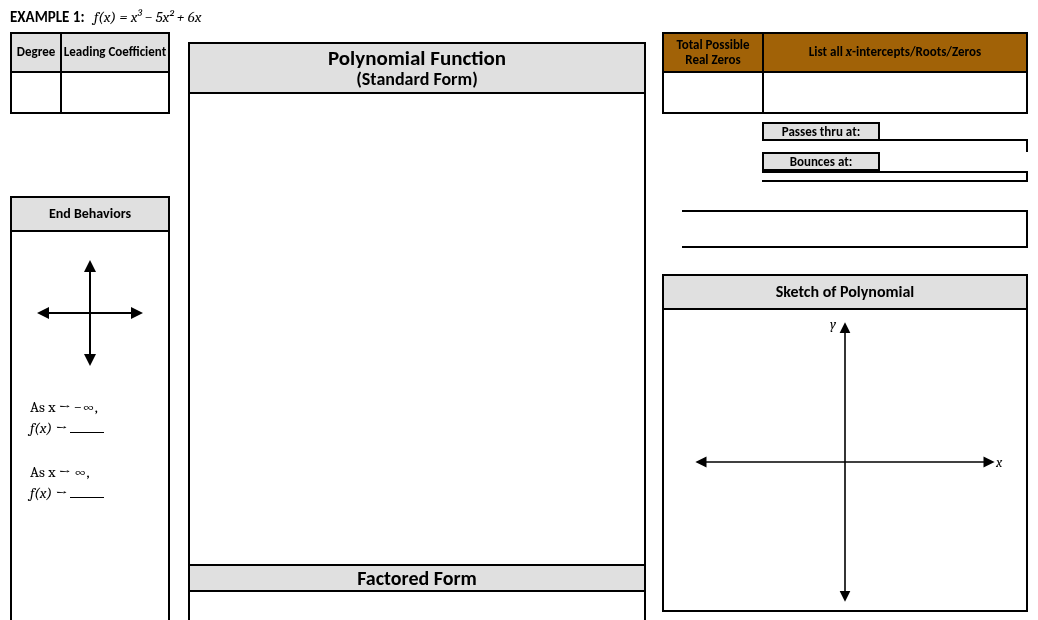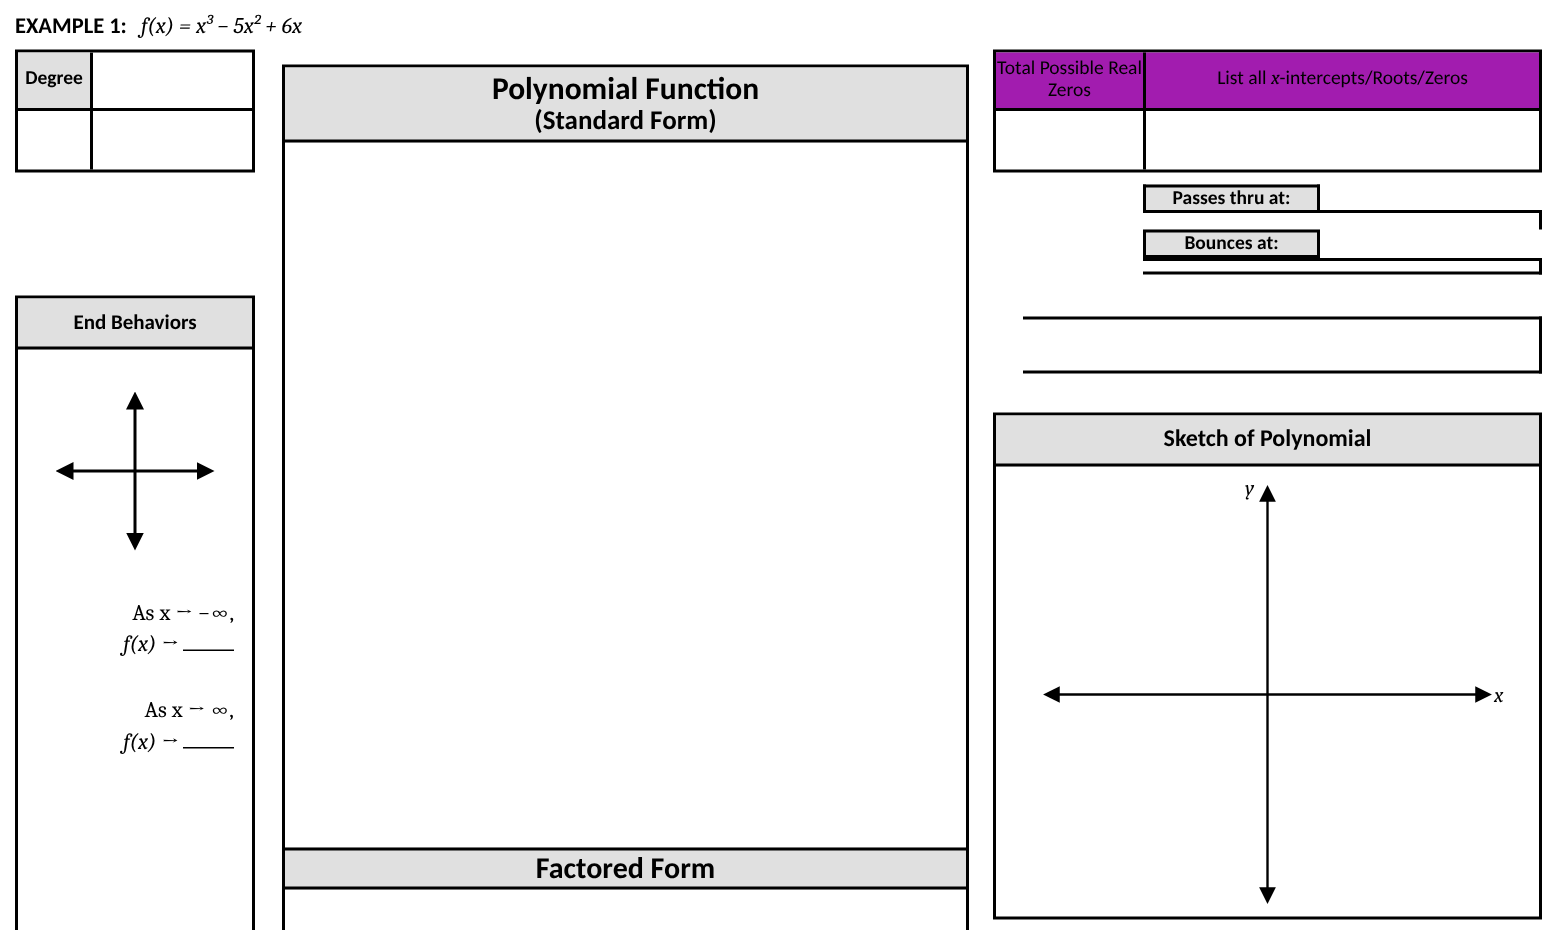--- a/index.html
+++ b/index.html
@@ -29,39 +29,39 @@
   .dlc       { left: 0; top: 0; width: 160px; height: 82px; }
   .dlc .r    { height: 50%; display: flex; }
   .dlc .c1   { width: 50px; border-right: 2px solid #000; }
   .dlc .c2   { flex: 1; }
   .dlc .rowh { border-bottom: 2px solid #000; }
   .dlc .hcell { background: #e0e0e0; font-weight: bold; display:flex; align-items:center; justify-content:center; font-size: 13px; line-height:1.1; text-align:center; }
 
   
   .eb        { left: 0; top: 120px; width: 160px; height: 460px; margin-top: 44px; }
   .eb .ehdr  { height: 34px; border-bottom: 2px solid #000; }
-  .eb .ebody { padding: 10px 12px; font-family: Cambria, "Times New Roman", serif; font-style: italic; font-size: 15px; text-align: right; }
+  .eb .ebody { padding: 10px 12px; font-family: Cambria, "Times New Roman", serif; font-style: italic; font-size: 15px; }
   .eb .arrows { margin: 16px auto 30px auto; display:block; }
   .eb .stmt  { margin: 26px 0 6px 6px; font-style: normal; }
   .eb .stmt .mline { margin: 3px 0; }
   .blank { display:inline-block; border-bottom: 1px solid #000; width: 34px; height: 0.9em; vertical-align: baseline; }
 
   
   .pf        { left: 178px; top: 0; width: 458px; height: 580px; margin-top: 10px; }
   .pf .phdr  { height: 50px; border-bottom: 2px solid #000; font-size: 18px; flex-direction: column; }
   .pf .phdr .big { font-size: 21px; }
   .pf .ffhdr { position:absolute; left:0; right:0; bottom: 28px; height: 28px; border-top: 2px solid #000; border-bottom: 2px solid #000; font-size: 20px; }
 
   
   .tz        { left: 652px; top: 0; width: 366px; height: 82px; }
   .tz .r     { height: 50%; display:flex; }
   .tz .c1    { width: 100px; border-right: 2px solid #000; }
   .tz .c2    { flex: 1; }
   .tz .rowh  { border-bottom: 2px solid #000; }
-  .tz .hcell { background: #a21caf; font-weight: normal; display:flex; align-items:center; justify-content:center; font-size: 13px; text-align:center; line-height:1.1; }
+  .tz .hcell { background: #a16207; font-weight: bold; display:flex; align-items:center; justify-content:center; font-size: 13px; text-align:center; line-height:1.1; }
   .tz .hcell .xi { font-style: italic; font-family: Cambria, serif; }
 
   
   .pb        { left: 752px; top: 90px; width: 266px; height: 60px; border:none; }
   .pb .prow  { height: 30px; display:flex;flex-direction:column; }
   .pb .prow + .prow { margin-top: 0; }
   .pb .plab  { width: 118px; border: 2px solid #000; background:#e0e0e0; font-weight:bold; font-size:13px; display:flex; align-items:center; justify-content:center; }
   .pb .pval  { flex:1; border: 2px solid #000; border-left:none; }
   .pb .prow:first-child .plab, .pb .prow:first-child .pval { border-bottom: none; }
 
@@ -85,20 +85,21 @@
 <div class="title-row">
   <span class="title-label">EXAMPLE 1:</span>
   <span class="title-fn">f(x) = x³ − 5x² + 6x</span>
 </div>
 
 <div class="grid">
 
   <div class="box dlc">
     <div class="r rowh">
       <div class="c1 hcell">Degree</div>
+      <div class="c2 hcell">Leading Coefficient</div>
     </div>
     <div class="r">
       <div class="c1 cell"></div>
       <div class="c2 cell"></div>
     </div>
   </div>
 
   <div class="box eb">
     <div class="hdr ehdr">End Behaviors</div>
     <div class="ebody">

